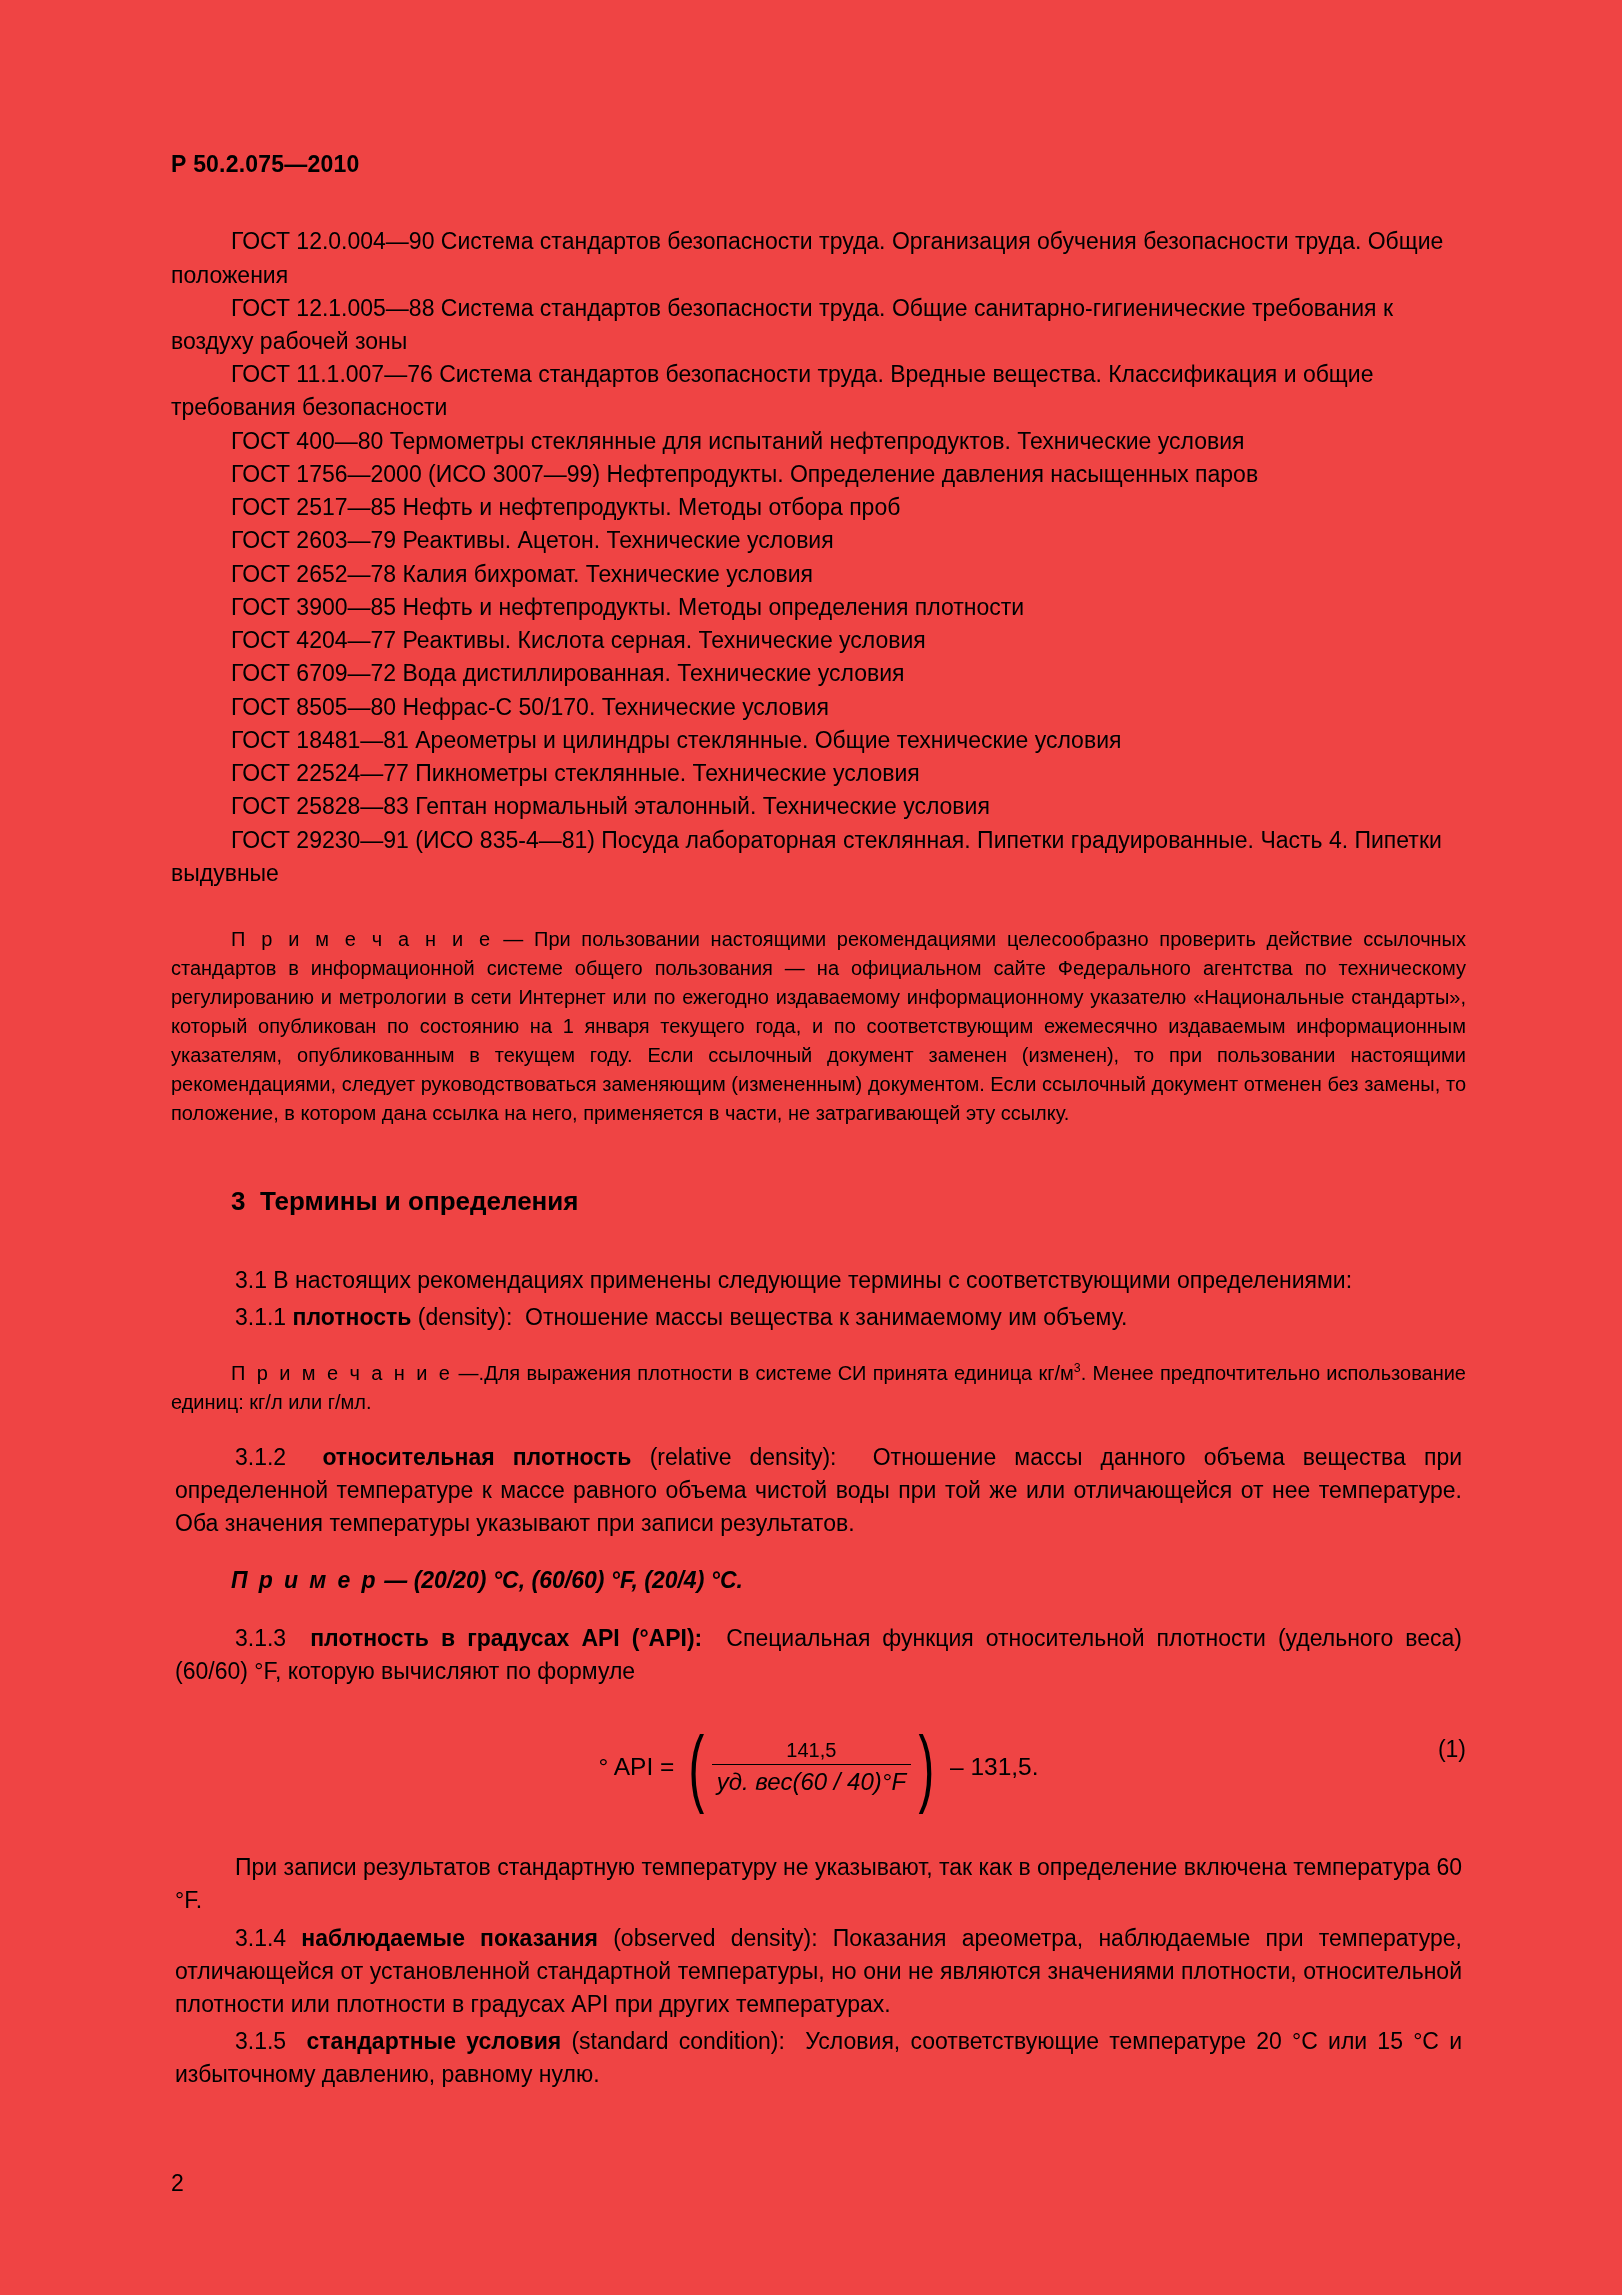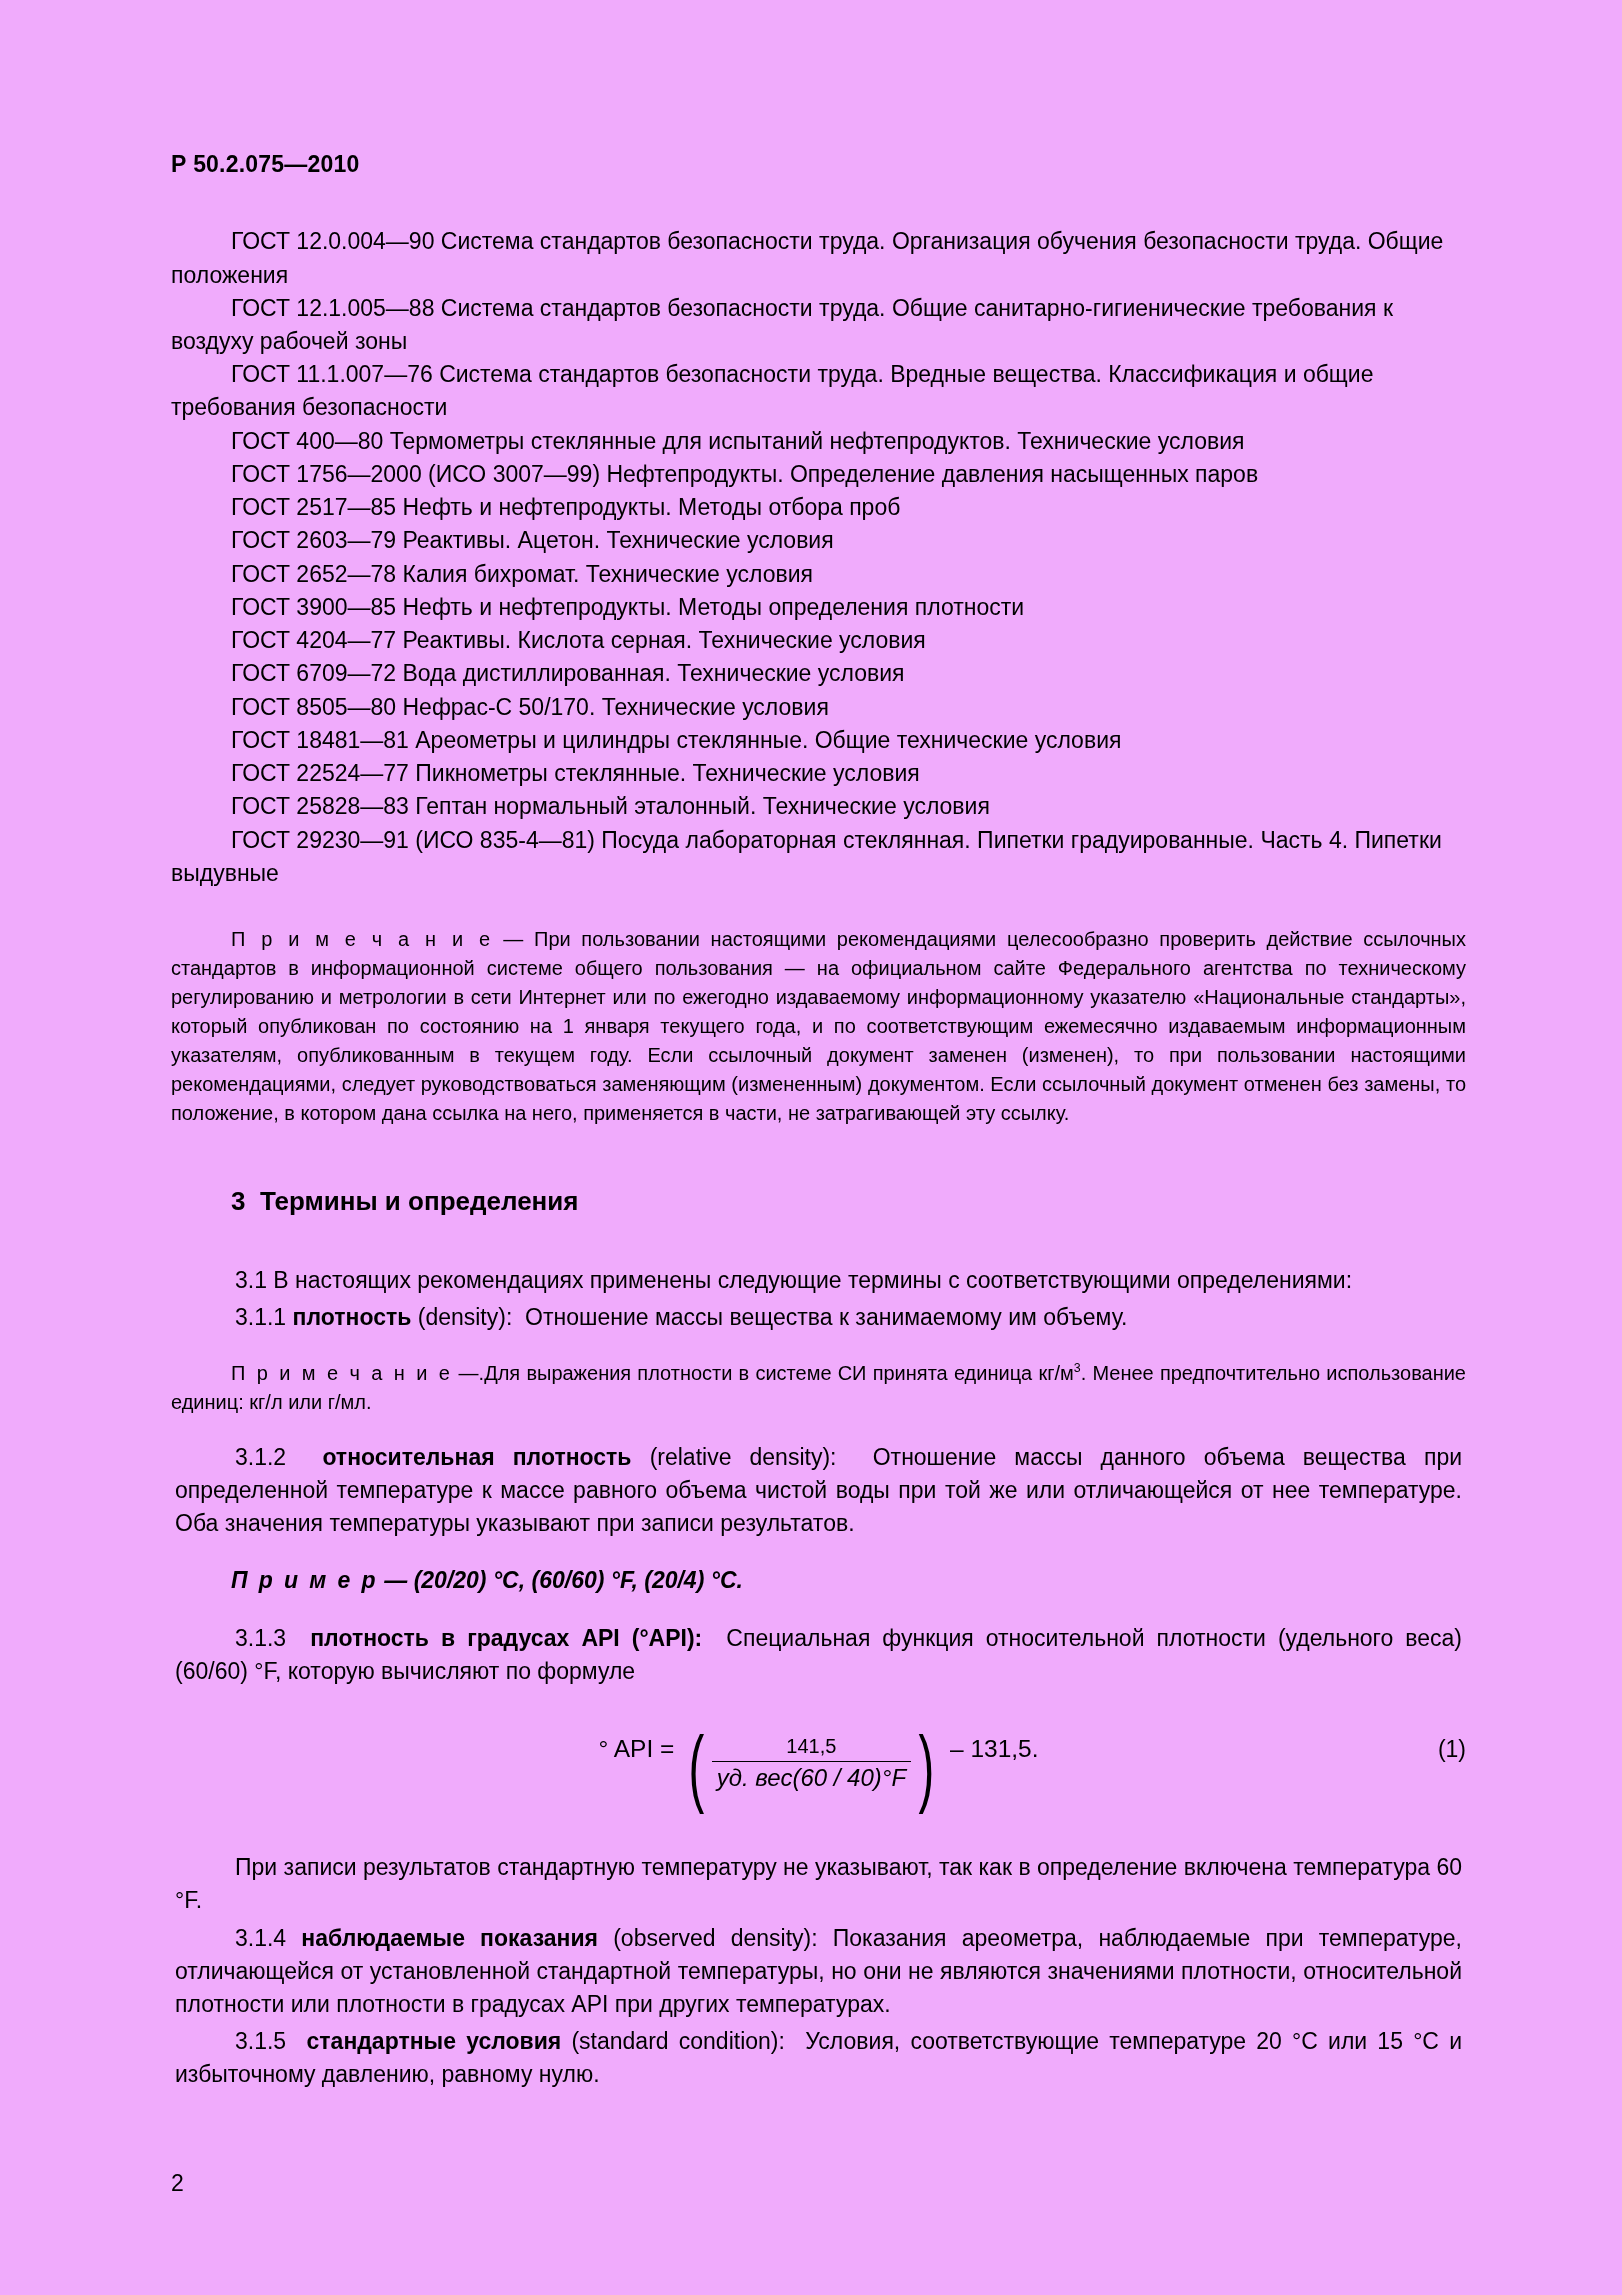--- a/index.html
+++ b/index.html
@@ -9,21 +9,21 @@
     background: #ffffff;
   }
   body {
     font-family: "Liberation Sans", sans-serif;
     color: #000000;
   }
   .page {
     position: relative;
     width: 1623px;
     height: 2295px;
-    background: #f0abfc;
+    background: #ef4444;
     box-sizing: border-box;
     padding: 152px 157px 0 171px;
     overflow: hidden;
   }
   .doc-header {
     font-size: 23px;
     font-weight: bold;
     letter-spacing: 0.2px;
     margin: 0 0 48px 0;
     line-height: 1.1;
@@ -92,21 +92,21 @@
   .formula-row {
     position: relative;
     display: flex;
     align-items: center;
     justify-content: center;
     margin: 0;
     min-height: 98px;
   }
   .formula {
     display: flex;
-    align-items: flex-start;
+    align-items: center;
     font-size: 24.5px;
     white-space: nowrap;
   }
   .formula .lhs {
     margin-right: 7.7px;
   }
   .paren {
     font-size: 86px;
     font-weight: 200;
     line-height: 0.74;

